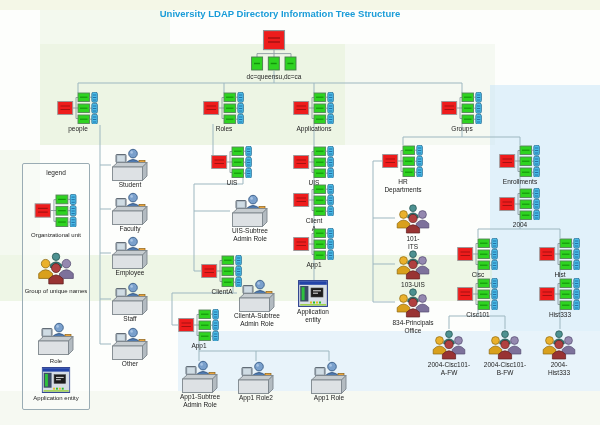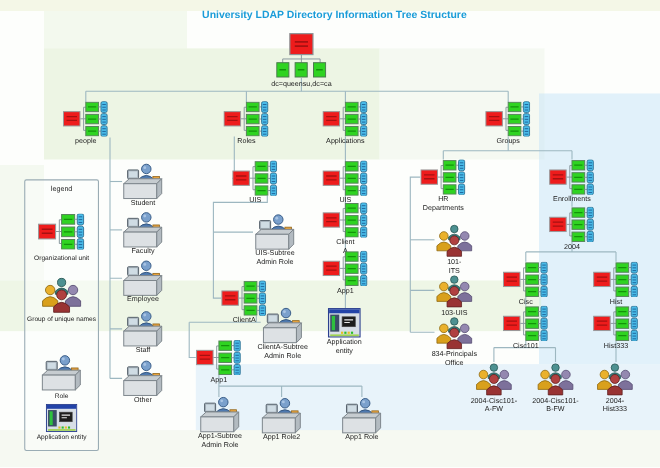--- a/index.html
+++ b/index.html
@@ -100,21 +100,21 @@
     <div class="bg" style="left:40px;top:10px;width:130px;height:34px;background:rgba(222,238,205,0.3)"></div>
     <div class="bg" style="left:40px;top:44px;width:305px;height:101px;background:rgba(210,232,188,0.38)"></div>
     <div class="bg" style="left:345px;top:44px;width:150px;height:101px;background:rgba(236,244,230,0.45)"></div>
     <div class="bg" style="left:490px;top:85px;width:110px;height:246px;background:rgba(198,227,247,0.5)"></div>
     <div class="bg" style="left:0;top:150px;width:40px;height:105px;background:rgba(226,240,218,0.35)"></div>
     <div class="bg" style="left:0;top:255px;width:492px;height:46px;background:rgba(216,236,200,0.42)"></div>
     <div class="bg" style="left:178px;top:331px;width:422px;height:60px;background:rgba(203,229,248,0.42)"></div>
     <div class="bg" style="left:0;top:391px;width:600px;height:34px;background:rgba(231,240,224,0.35)"></div>
   </div>
 
-  <div id="title" style="color: rgb(26, 156, 216); margin-left: 24px;">University LDAP Directory Information Tree Structure</div>
+  <div id="title" style="color: rgb(26, 156, 216);">University LDAP Directory Information Tree Structure</div>
 
   <svg id="edges" width="600" height="425">
       <polyline points="274,71 274,83" fill="none" stroke="#9db7c0" stroke-width="1"></polyline>
       <polyline points="78,83 462,83" fill="none" stroke="#9db7c0" stroke-width="1"></polyline>
       <polyline points="78,83 78,93" fill="none" stroke="#9db7c0" stroke-width="1"></polyline>
       <polyline points="224,83 224,93" fill="none" stroke="#9db7c0" stroke-width="1"></polyline>
       <polyline points="314,83 314,93" fill="none" stroke="#9db7c0" stroke-width="1"></polyline>
       <polyline points="462,83 462,93" fill="none" stroke="#9db7c0" stroke-width="1"></polyline>
       <polyline points="100,125 100,344" fill="none" stroke="#9db7c0" stroke-width="1"></polyline>
       <polyline points="100,165 111,165" fill="none" stroke="#9db7c0" stroke-width="1"></polyline>

